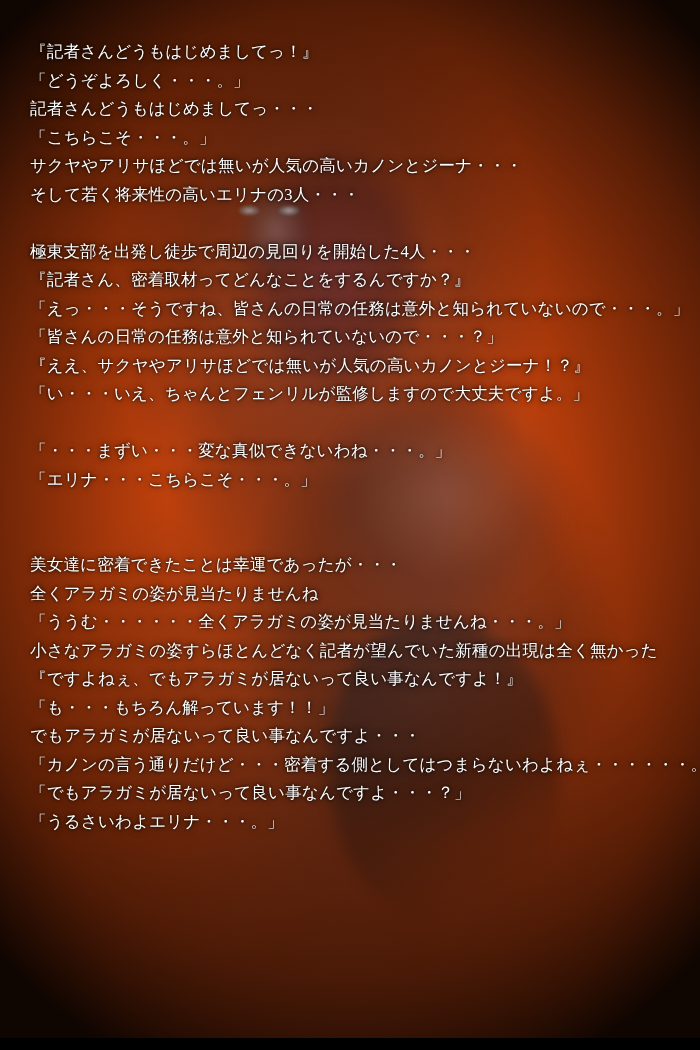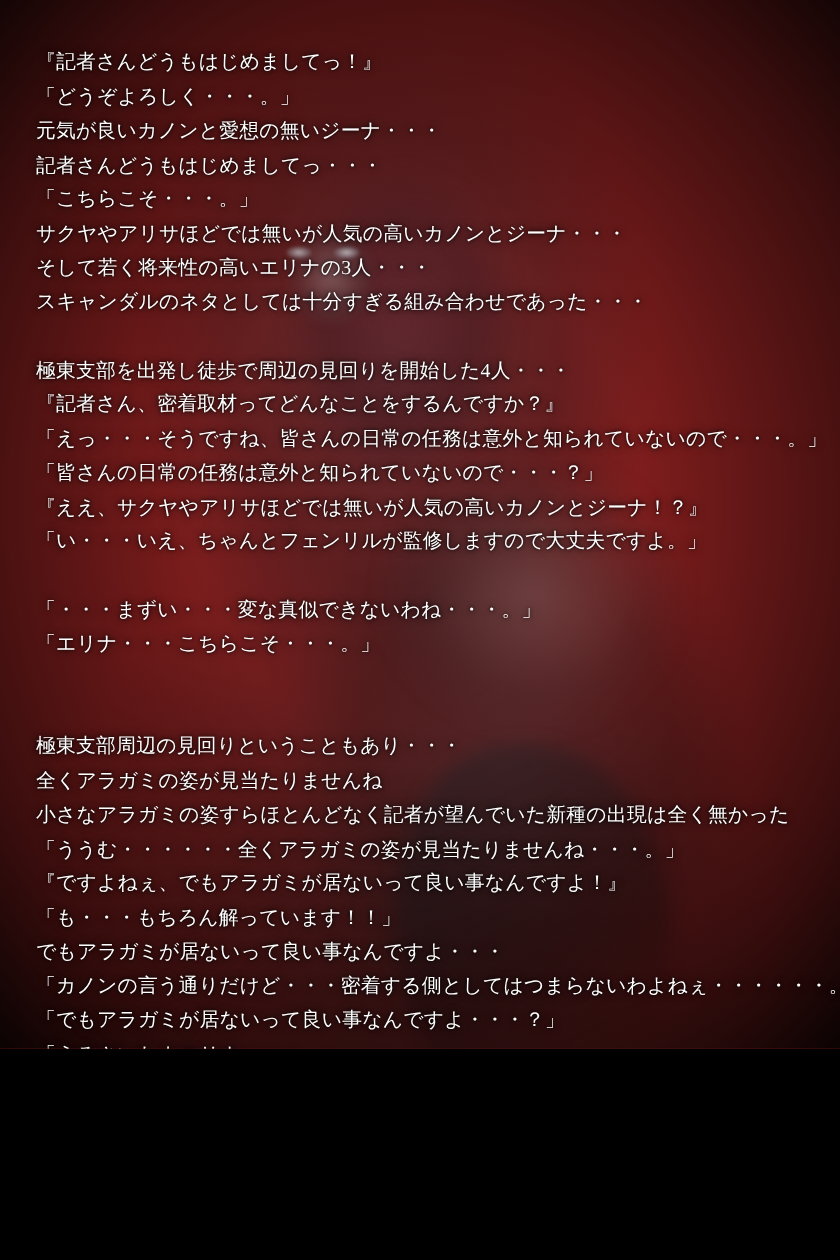--- a/index.html
+++ b/index.html
@@ -10,22 +10,22 @@
   body {
     width: 700px;
     height: 1050px;
     overflow: hidden;
     font-family: "Liberation Serif", "DejaVu Serif", serif;
   }
 
   #page {
     position: relative;
     width: 700px;
-    height: 874px;
-    background: #7f1d1d;
+    height: 1038px;
+    background: #c2410c;
     overflow: hidden;
   }
 
   
   .art {
     position: absolute;
     inset: 0;
     overflow: hidden;
     pointer-events: none;
   }
@@ -127,42 +127,40 @@
     <div class="art-eye left"></div>
     <div class="art-eye right"></div>
     <div class="art-body"></div>
     <div class="art-limb"></div>
     <div class="art-vignette"></div>
   </div>
 
   <div class="script">
     <div class="line">『記者さんどうもはじめましてっ！』</div>
     <div class="line">「どうぞよろしく・・・。」</div>
-    <div class="line">元気が良いカノンと愛想の無いジーナ・・・</div>
     <div class="line">記者さんどうもはじめましてっ・・・</div>
     <div class="line">「こちらこそ・・・。」</div>
     <div class="line">サクヤやアリサほどでは無いが人気の高いカノンとジーナ・・・</div>
     <div class="line">そして若く将来性の高いエリナの3人・・・</div>
-    <div class="line">スキャンダルのネタとしては十分すぎる組み合わせであった・・・</div>
     <div class="line blank"></div>
     <div class="line">極東支部を出発し徒歩で周辺の見回りを開始した4人・・・</div>
     <div class="line">『記者さん、密着取材ってどんなことをするんですか？』</div>
     <div class="line">「えっ・・・そうですね、皆さんの日常の任務は意外と知られていないので・・・。」</div>
     <div class="line">「皆さんの日常の任務は意外と知られていないので・・・？」</div>
     <div class="line">『ええ、サクヤやアリサほどでは無いが人気の高いカノンとジーナ！？』</div>
     <div class="line">「い・・・いえ、ちゃんとフェンリルが監修しますので大丈夫ですよ。」</div>
     <div class="line blank"></div>
     <div class="line">「・・・まずい・・・変な真似できないわね・・・。」</div>
     <div class="line">「エリナ・・・こちらこそ・・・。」</div>
     <div class="line blank"></div>
     <div class="line blank"></div>
-    <div class="line">極東支部周辺の見回りということもあり・・・</div>
+    <div class="line">美女達に密着できたことは幸運であったが・・・</div>
     <div class="line">全くアラガミの姿が見当たりませんね</div>
+    <div class="line">「ううむ・・・・・・全くアラガミの姿が見当たりませんね・・・。」</div>
     <div class="line">小さなアラガミの姿すらほとんどなく記者が望んでいた新種の出現は全く無かった</div>
-    <div class="line">「ううむ・・・・・・全くアラガミの姿が見当たりませんね・・・。」</div>
     <div class="line">『ですよねぇ、でもアラガミが居ないって良い事なんですよ！』</div>
     <div class="line">「も・・・もちろん解っています！！」</div>
     <div class="line">でもアラガミが居ないって良い事なんですよ・・・</div>
     <div class="line">「カノンの言う通りだけど・・・密着する側としてはつまらないわよねぇ・・・・・・。」</div>
     <div class="line">「でもアラガミが居ないって良い事なんですよ・・・？」</div>
     <div class="line">「うるさいわよエリナ・・・。」</div>
   </div>
 
 </div>
 

